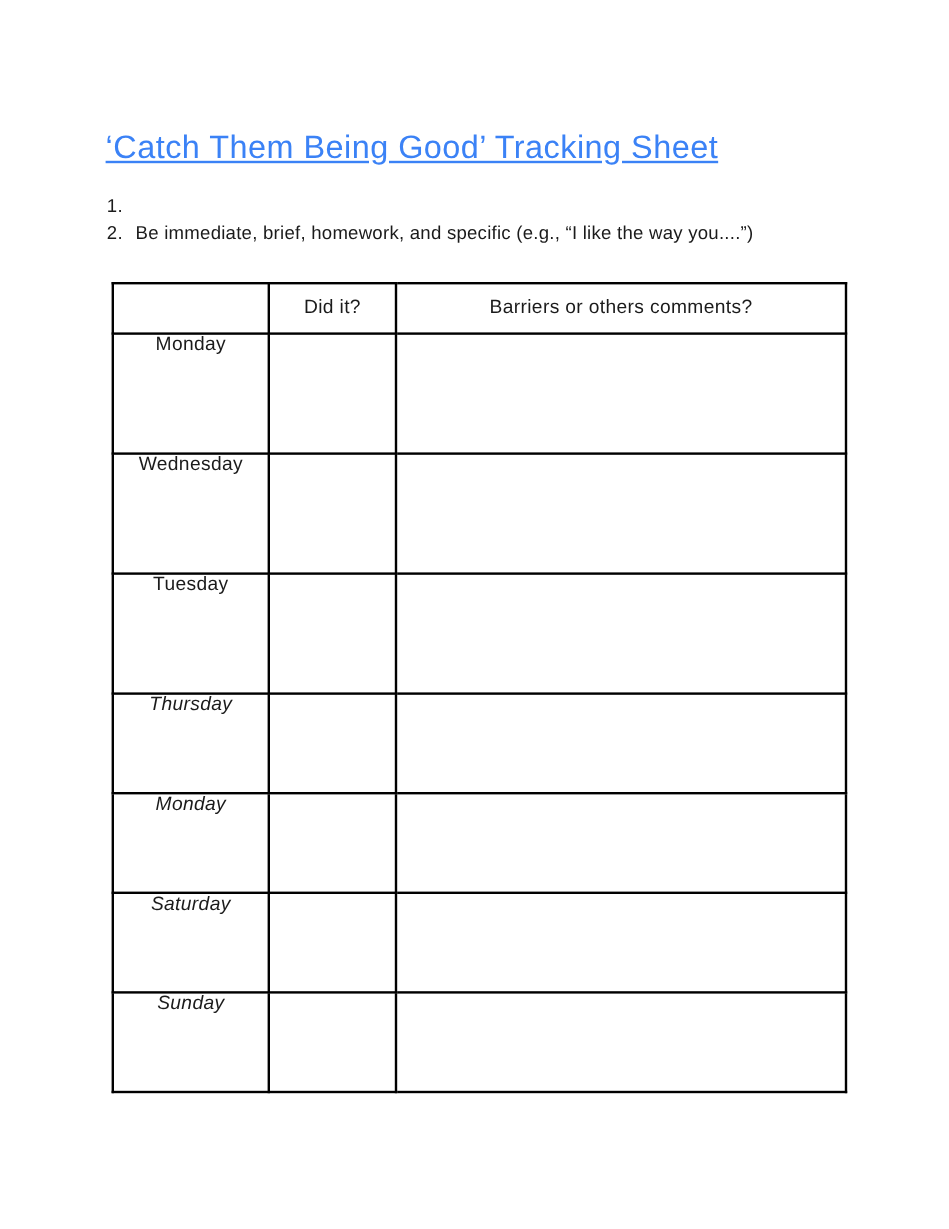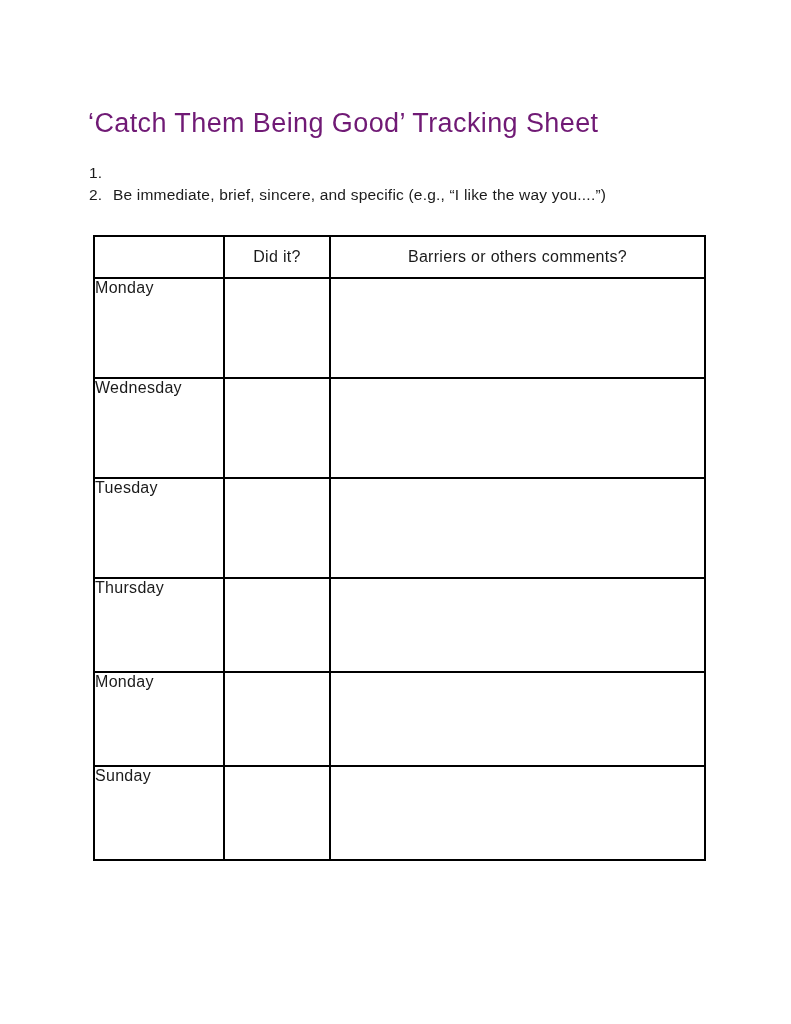--- a/index.html
+++ b/index.html
@@ -21,22 +21,23 @@
     overflow: hidden;
   }
   .doc-title {
     position: absolute;
     left: 88px;
     top: 91px;
     font-size: 27px;
     font-weight: 500;
     letter-spacing: 0.4px;
     line-height: 1.1;
-    color: #701a75;
+    color: #3b82f6;
     white-space: nowrap;
+    text-decoration: underline;
   }
   .instructions {
     position: absolute;
     left: 89px;
     top: 162px;
     font-size: 15.5px;
     letter-spacing: 0.2px;
   }
   .instruction {
     display: flex;
@@ -67,41 +68,41 @@
   tr.header-row { height: 42px; }
   tr.header-row th {
     font-size: 16px;
     letter-spacing: 0.3px;
     text-align: center;
     vertical-align: middle;
   }
   td.day-cell {
     font-size: 16px;
     letter-spacing: 0.3px;
-    text-align: left;
+    text-align: center;
     vertical-align: top;
     padding-top: 9px;
   }
   tr.r-tall  { height: 100px; }
-  tr.r-short { height: 94px; }
+  tr.r-short { height: 83px; font-style: italic; }
 </style>
 </head>
 <body>
 
 <div class="page">
 
   <h1 class="doc-title">‘Catch Them Being Good’ Tracking Sheet</h1>
 
   <div class="instructions">
     <div class="instruction">
       <span class="num">1.</span>
     </div>
     <div class="instruction">
       <span class="num">2.</span>
-      <span class="txt">Be immediate, brief, sincere, and specific (e.g., “I like the way you....”)</span>
+      <span class="txt">Be immediate, brief, homework, and specific (e.g., “I like the way you....”)</span>
     </div>
   </div>
 
   <table class="tracking">
     <colgroup>
       <col class="c-day">
       <col class="c-didit">
       <col class="c-comments">
     </colgroup>
     <thead>
@@ -131,20 +132,25 @@
         <td class="day-cell">Thursday</td>
         <td class="blank-cell"></td>
         <td class="blank-cell"></td>
       </tr>
       <tr class="r-short">
         <td class="day-cell">Monday</td>
         <td class="blank-cell"></td>
         <td class="blank-cell"></td>
       </tr>
       <tr class="r-short">
+        <td class="day-cell">Saturday</td>
+        <td class="blank-cell"></td>
+        <td class="blank-cell"></td>
+      </tr>
+      <tr class="r-short">
         <td class="day-cell">Sunday</td>
         <td class="blank-cell"></td>
         <td class="blank-cell"></td>
       </tr>
     </tbody>
   </table>
 
 </div>
 
 </body></html>

